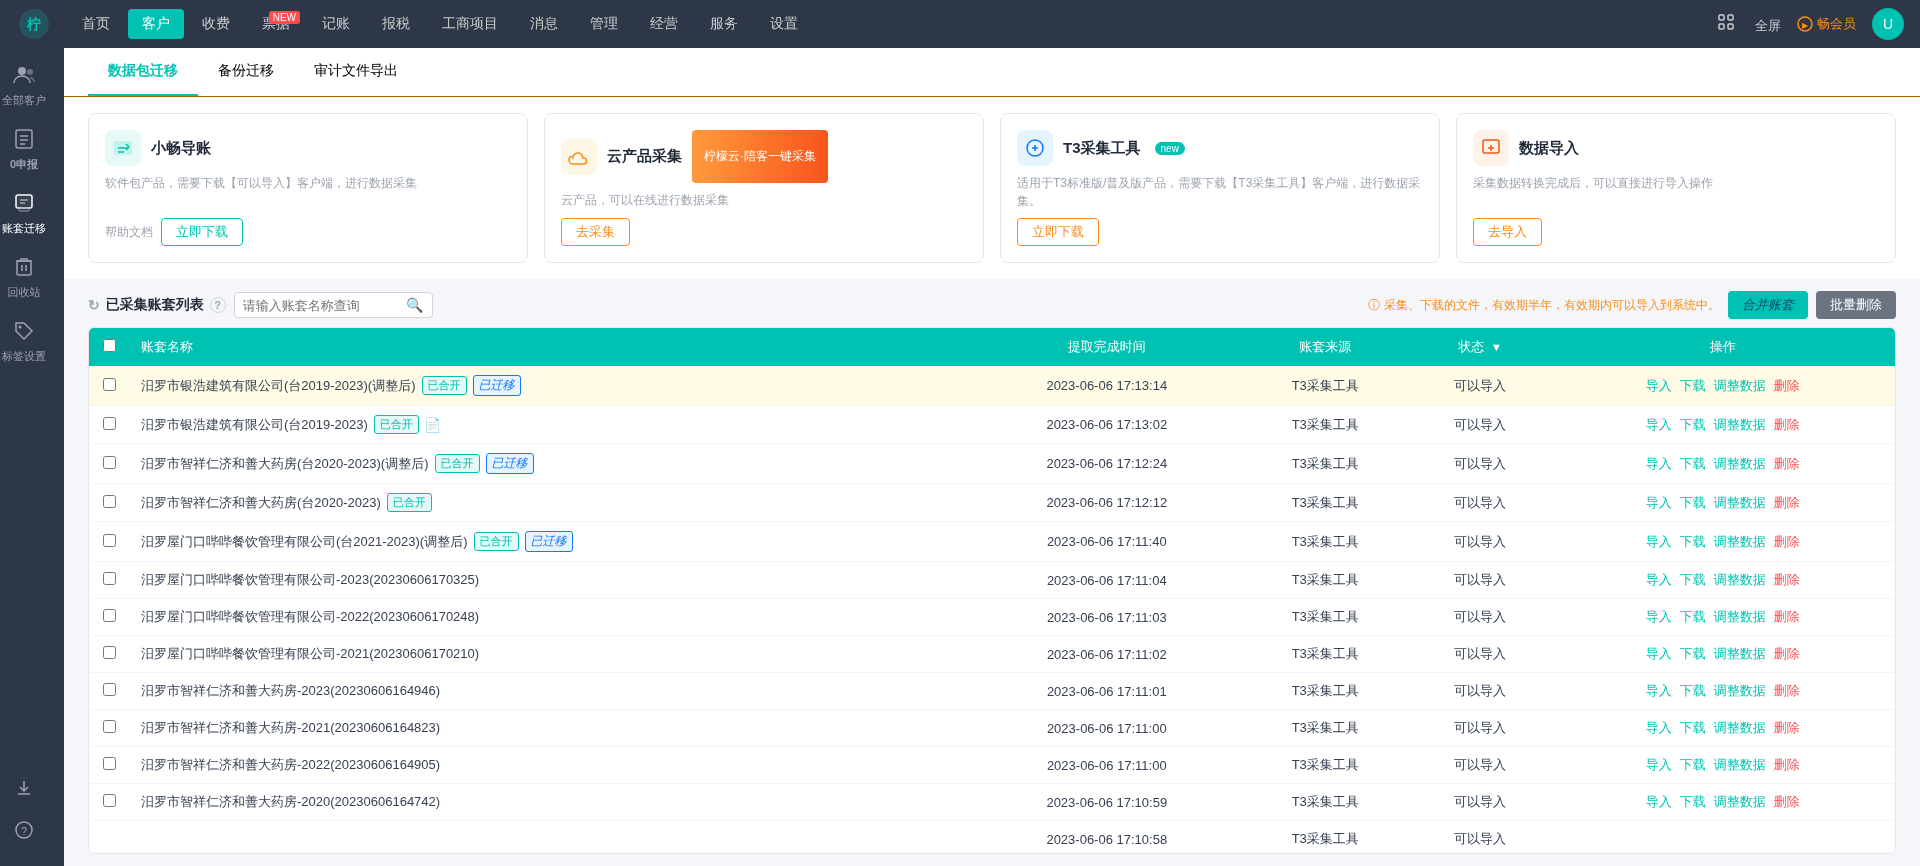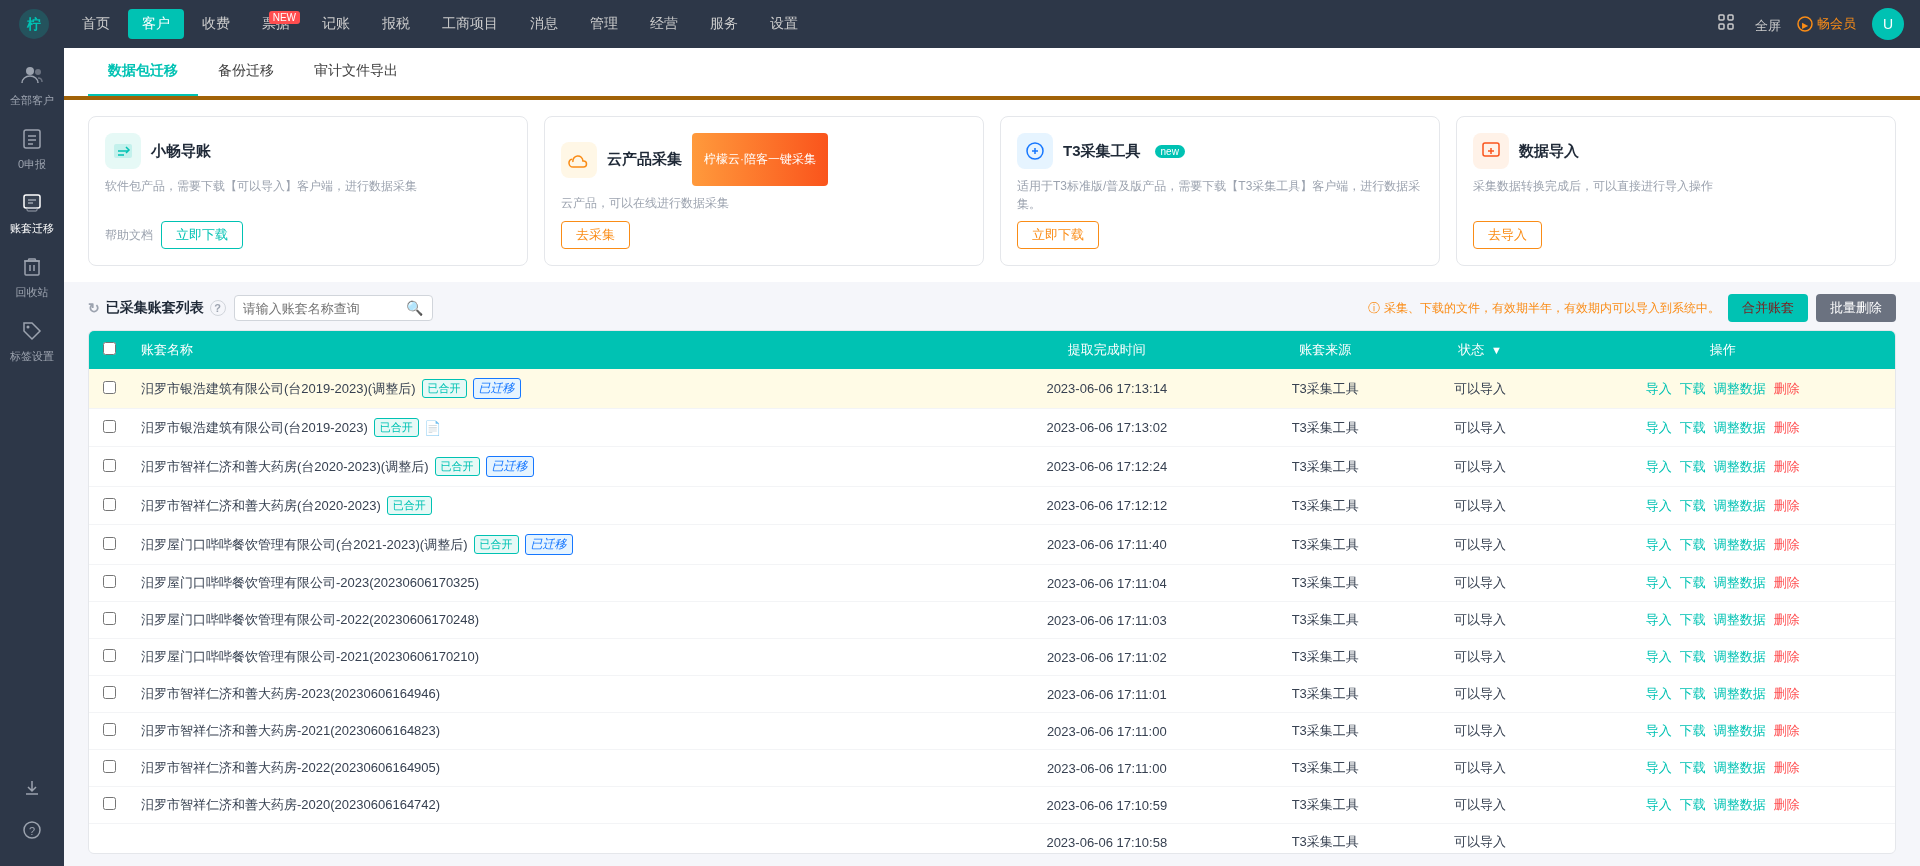--- a/index.html
+++ b/index.html
@@ -69,21 +69,21 @@
       flex: 1;
       overflow: hidden;
     }
 
     
     .sidebar {
       width: 64px;
       background: #2d3748;
       display: flex;
       flex-direction: column;
-      align-items: center;
+      align-items: flex-end;
       padding: 8px 12px;
       gap: 4px;
       flex-shrink: 0;
     }
     .sidebar-item {
       width: 56px;
       padding: 8px 4px;
       display: flex;
       flex-direction: column;
       align-items: center;
@@ -116,27 +116,27 @@
       flex-direction: column;
       overflow: hidden;
     }
 
     
     .tabs-bar {
       background: #fff;
       padding: 0 24px;
       display: flex;
       gap: 0;
-      border-bottom: 4px solid #a16207;
+      border-bottom: 1px solid #a16207;
       flex-shrink: 0;
     }
     .tab {
       padding: 14px 20px;
       cursor: pointer;
-      color: #404040;
+      color: #000000;
       font-size: 14px;
       border-bottom: 2px solid transparent;
       white-space: nowrap;
     }
     .tab.active {
       color: #00c2b3;
       border-bottom: 2px solid #00c2b3;
       font-weight: 600;
     }
 
@@ -295,22 +295,23 @@
       gap: 8px;
     }
     .merge-btn, .batch-del-btn {
       padding: 5px 14px;
       border-radius: 4px;
       font-size: 13px;
       cursor: pointer;
     }
     .merge-btn {
       background: #00c2b3;
-      color: #7f1d1d;
+      color: #0c4a6e;
       border: none;
+      font-style: italic;
     }
     .batch-del-btn {
       background: #6b7280;
       color: #fff;
       border: none;
     }
 
     
     .data-table-wrap {
       flex: 1;
@@ -463,21 +464,21 @@
     </div>
     <div class="sidebar-item">
       <span class="sidebar-icon">
         <svg width="22" height="22" viewBox="0 0 22 22" fill="none">
             <rect x="3" y="2" width="16" height="18" rx="2" stroke="#9ca3af" stroke-width="1.5" fill="none"></rect>
             <line x1="7" y1="8" x2="15" y2="8" stroke="#9ca3af" stroke-width="1.5"></line>
             <line x1="7" y1="12" x2="15" y2="12" stroke="#9ca3af" stroke-width="1.5"></line>
             <line x1="7" y1="16" x2="12" y2="16" stroke="#9ca3af" stroke-width="1.5"></line>
           </svg>
       </span>
-      <span style="font-size:11px;color:#9ca3af;">0申报</span>
+      <span style="font-size:11px;color:#9ca3af;font-weight:bold;">0申报</span>
     </div>
     <div class="sidebar-item">
       <span class="sidebar-icon">
         <svg width="22" height="22" viewBox="0 0 22 22" fill="none">
             <rect x="3" y="3" width="16" height="13" rx="2" stroke="#fff" stroke-width="1.5" fill="#374151"></rect>
             <line x1="7" y1="8" x2="15" y2="8" stroke="#9ca3af" stroke-width="1.5"></line>
             <line x1="7" y1="11" x2="12" y2="11" stroke="#9ca3af" stroke-width="1.5"></line>
             <rect x="6" y="16" width="10" height="3" rx="1" stroke="#9ca3af" stroke-width="1" fill="none"></rect>
           </svg>
       </span>

